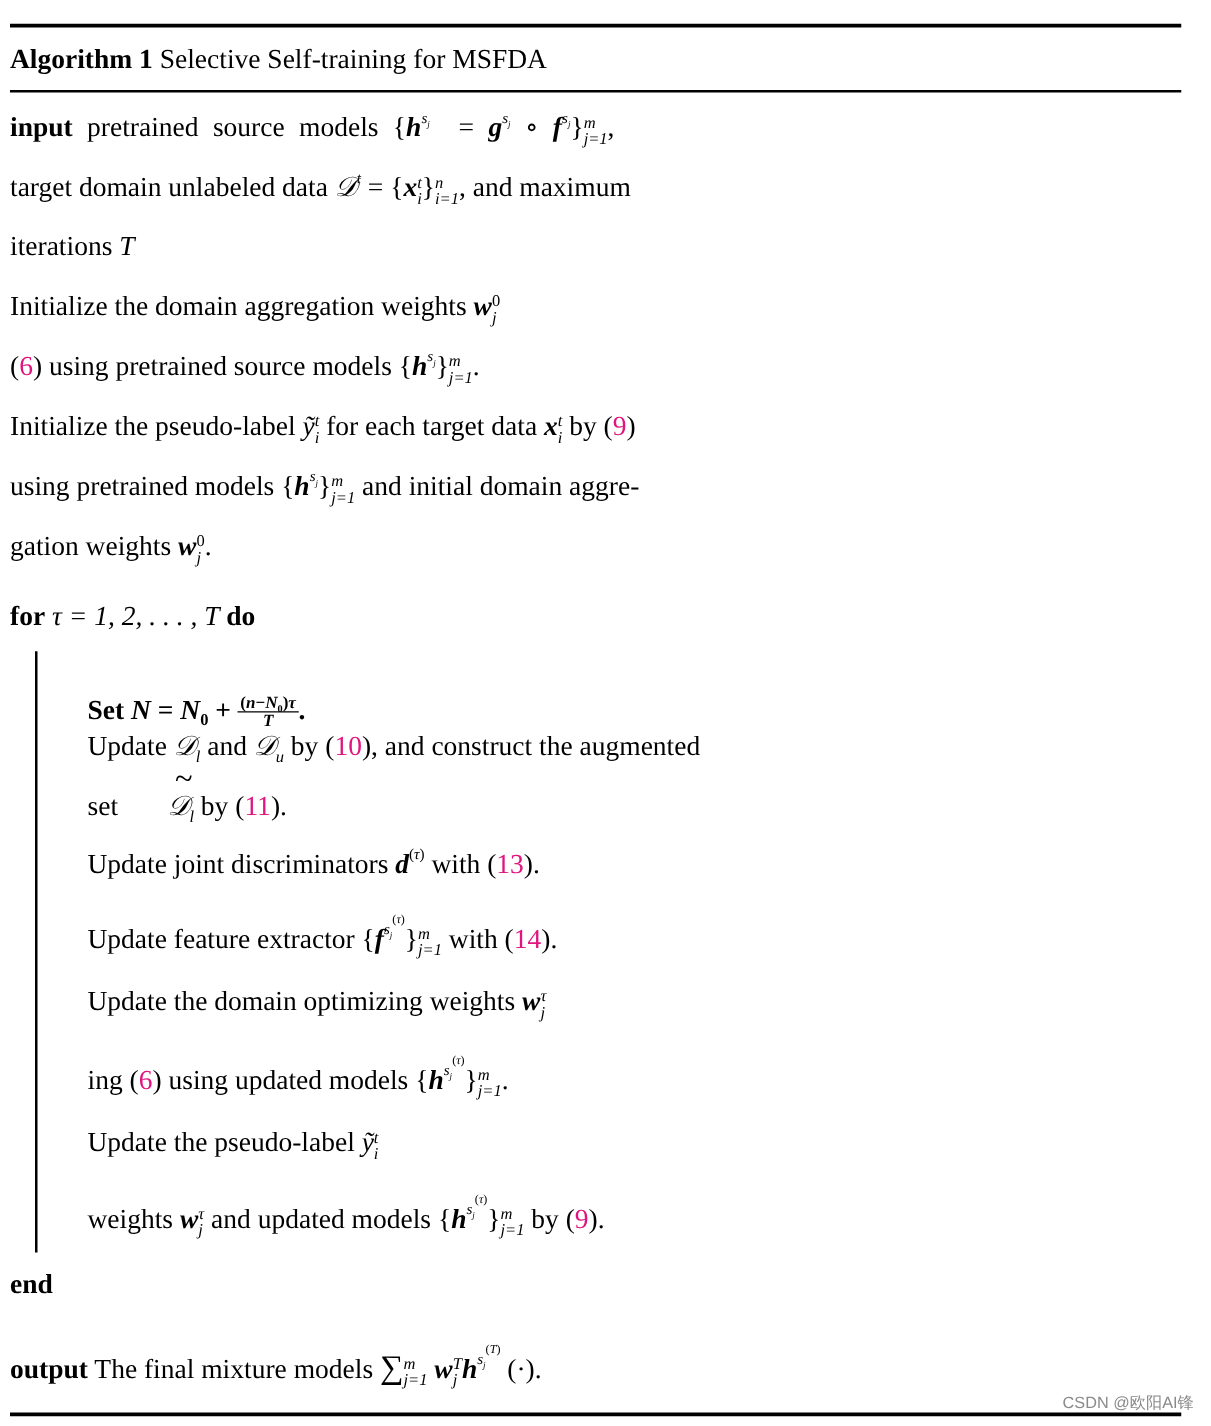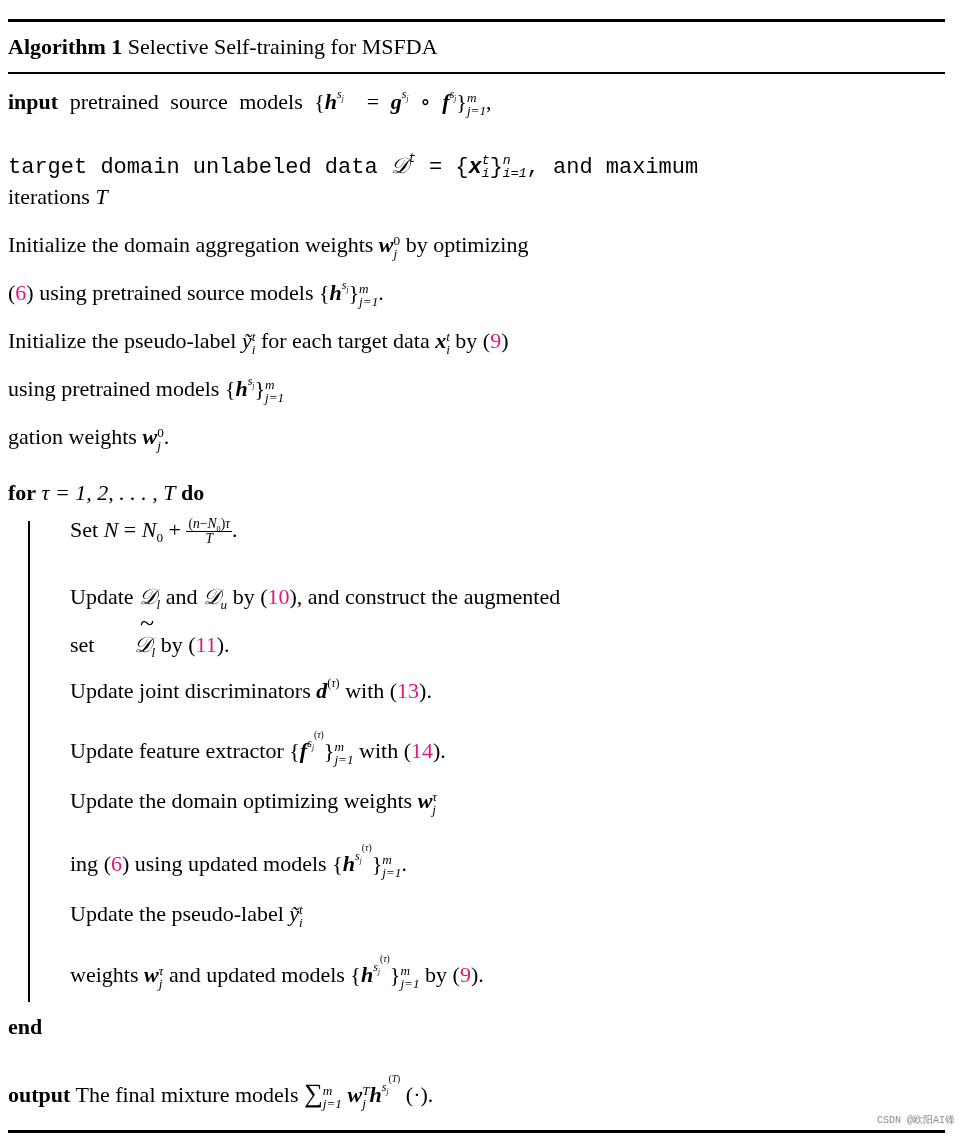--- a/index.html
+++ b/index.html
@@ -15,87 +15,87 @@
   .ss { font-size:55%; position:relative; top:-0.9em; }
   .stack { display:inline-block; position:relative; vertical-align:middle; line-height:1; text-align:left; }
   .stack .t { display:block; font-size:60%; font-style:italic; }
   .stack .btm { display:block; font-size:60%; font-style:italic; }
   .frac { display:inline-block; vertical-align:middle; text-align:center; font-size:62%; line-height:1.05; }
   .frac .num { display:block; border-bottom:1.5px solid #000; padding:0 2px; }
   .frac .den { display:block; font-style:italic; }
   .vbar { position:absolute; left:28px; width:2px; background:#000; }
   .tilde { position:relative; display:inline-block;margin-left:34px; }
   .tilde::before { content:"~"; position:absolute; top:-22px; left:6px; font-size:26px; font-style:normal; }
-  .watermark { position:absolute; right:14px; top:1113px; font-family:Liberation Mono, monospace;
-               font-size:10px; color:#8a8a8a; }
+  .watermark { position:absolute; right:14px; top:1113px; font-family:Liberation Sans, sans-serif;
+               font-size:13px; color:#8a8a8a; }
 </style>
 </head>
 <body>
 
 <div class="rule" style="top:19px;height:3px;"></div>
 <div class="rule" style="top:72px;height:2px;"></div>
 <div class="rule" style="top:1130px;height:3px;"></div>
 
 <div class="line" style="left:8px;top:27px;">
   <span class="kw">Algorithm 1</span>
   <span>Selective Self-training for MSFDA</span>
 </div>
 
 <div class="line" style="left:8px;top:82px;word-spacing:6px;">
   <span class="kw">input</span>
   <span>pretrained source models</span>
   <span>{<span class="b">h</span><span class="ss m">s<sub>j</sub></span> &nbsp;= <span class="b">g</span><span class="ss m">s<sub>j</sub></span> ∘ <span class="b">f</span><span class="ss m">s<sub>j</sub></span>}<span class="stack"><span class="t">m</span><span class="btm">j=1</span></span>,</span>
 </div>
-<div class="line" style="left:8px;top:148px;font-family:Liberation Mono, monospace;">
+<div class="line" style="left:8px;top:130px;">
   <span>target domain unlabeled data</span>
   <span><span class="m">𝒟</span><span class="ss m">t</span> = {<span class="b">x</span><span class="stack"><span class="t">t</span><span class="btm">i</span></span>}<span class="stack"><span class="t">n</span><span class="btm">i=1</span></span>,</span>
   <span>and maximum</span>
 </div>
 <div class="line" style="left:8px;top:177px;">
   <span>iterations</span>
   <span class="m">T</span>
 </div>
 
 <div class="line" style="left:8px;top:225px;">
   <span>Initialize the domain aggregation weights</span>
   <span><span class="b">w</span><span class="stack"><span class="t" style="font-style:normal">0</span><span class="btm">j</span></span></span>
-  <span>by optimizing</span>
 </div>
 <div class="line" style="left:8px;top:273px;">
   (<span class="ref">6</span>)
   <span>using pretrained source models</span>
   <span>{<span class="b">h</span><span class="ss m">s<sub>j</sub></span>}<span class="stack"><span class="t">m</span><span class="btm">j=1</span></span>.</span>
 </div>
 
 <div class="line" style="left:8px;top:321px;">
   <span>Initialize the pseudo-label</span>
   <span><span class="m">ỹ</span><span class="stack"><span class="t">t</span><span class="btm">i</span></span></span>
   <span>for each target data</span>
   <span><span class="b">x</span><span class="stack"><span class="t">t</span><span class="btm">i</span></span></span>
   <span>by</span>
   (<span class="ref">9</span>)
 </div>
 <div class="line" style="left:8px;top:369px;">
   <span>using pretrained models</span>
   <span>{<span class="b">h</span><span class="ss m">s<sub>j</sub></span>}<span class="stack"><span class="t">m</span><span class="btm">j=1</span></span></span>
+  <span>and initial domain aggre-</span>
 </div>
 <div class="line" style="left:8px;top:417px;">
   <span>gation weights</span>
   <span><span class="b">w</span><span class="stack"><span class="t" style="font-style:normal">0</span><span class="btm">j</span></span>.</span>
 </div>
 
 <div class="line" style="left:8px;top:473px;">
   <span class="kw">for</span>
   <span class="m">τ = 1, 2, . . . , T</span>
   <span class="kw">do</span>
 </div>
 
 <div class="vbar" style="top:521px;height:481px;"></div>
 
-<div class="line" style="left:70px;top:510px;">
+<div class="line" style="left:70px;top:548px;font-weight:bold;">
   <span>Set</span>
   <span><span class="m">N</span> = <span class="m">N</span><sub>0</sub> + <span class="frac"><span class="num">(<span class="m">n</span>−<span class="m">N</span><sub>0</sub>)<span class="m">τ</span></span><span class="den">T</span></span>.</span>
 </div>
 
 <div class="line" style="left:70px;top:577px;">
   <span>Update</span>
   <span class="m">𝒟<sub>l</sub></span>
   <span>and</span>
   <span class="m">𝒟<sub>u</sub></span>
   <span>by</span>

